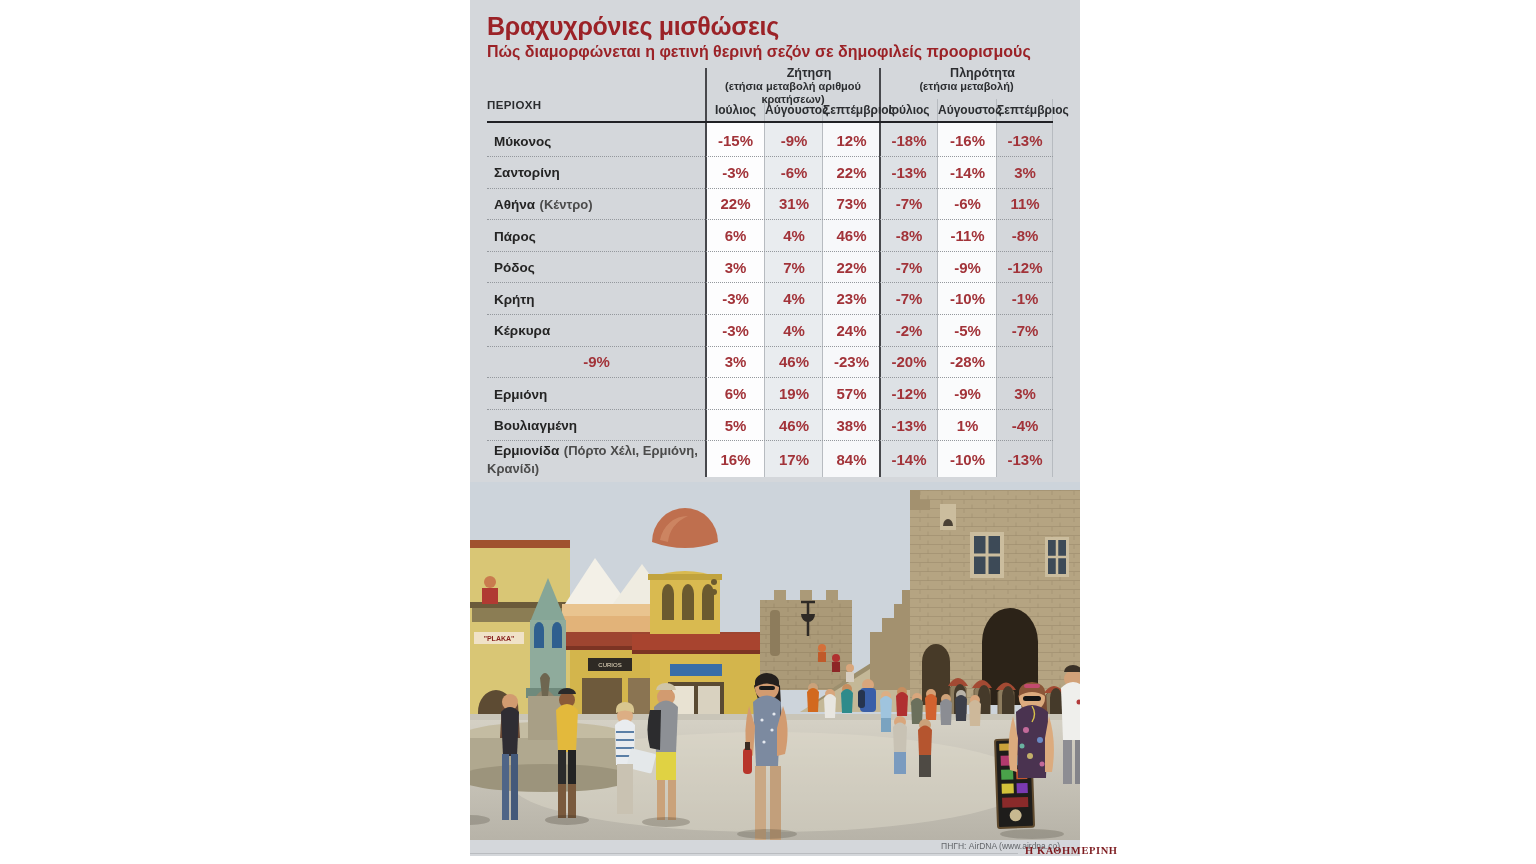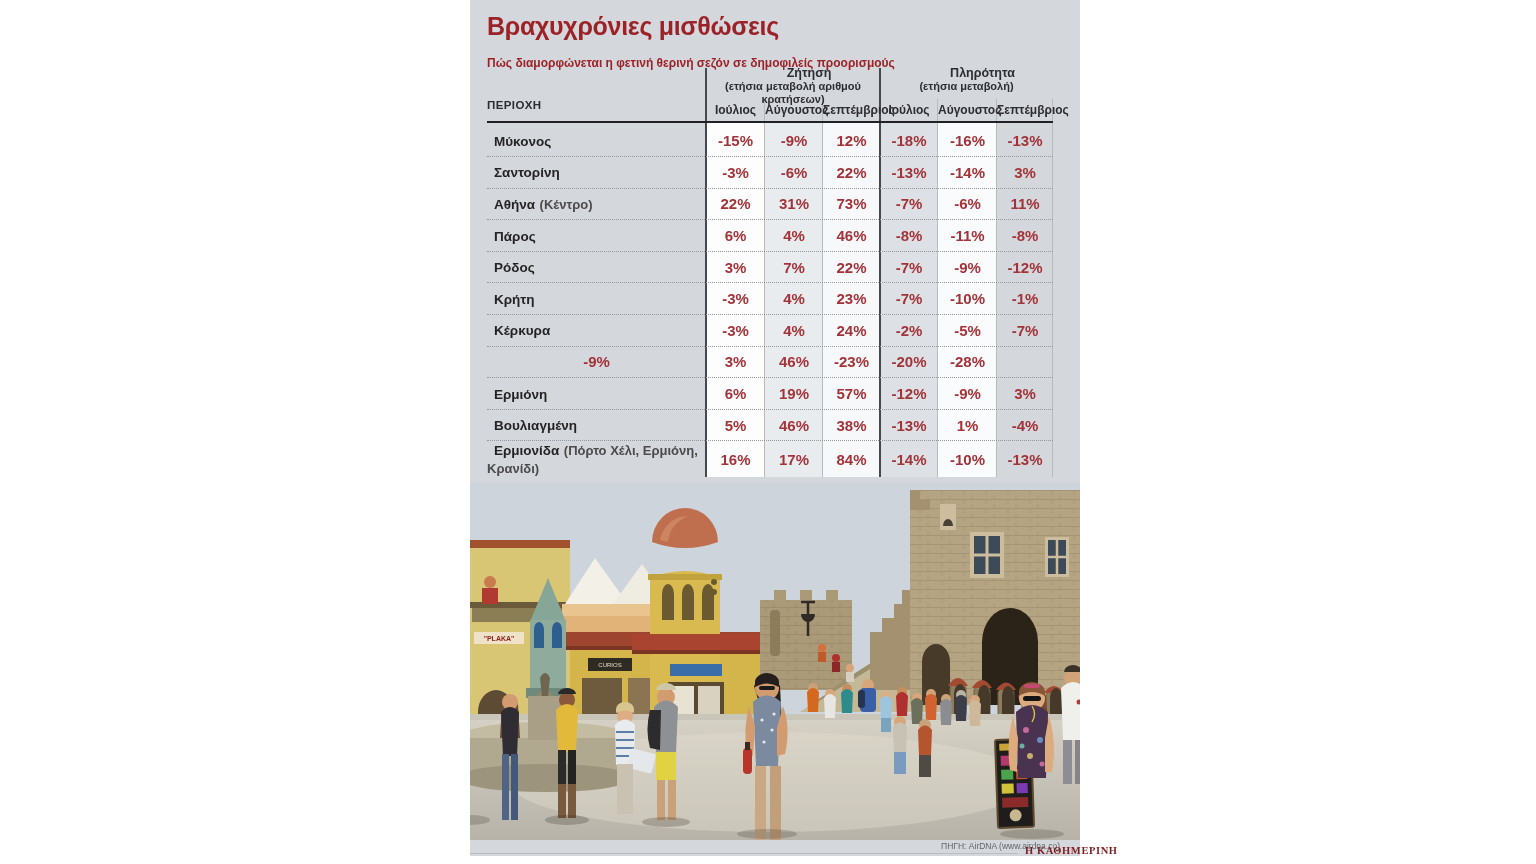--- a/index.html
+++ b/index.html
@@ -2,21 +2,21 @@
 <html><head>
 <meta charset="utf-8">
 <style>
   html,body{margin:0;padding:0;background:#ffffff;}
   *{box-sizing:border-box;}
   body{font-family:"Liberation Sans", sans-serif;}
   .canvas{position:relative;width:1536px;height:864px;background:#ffffff;overflow:hidden;}
   .content{position:absolute;left:470px;top:0;width:610px;height:856px;background:#d4d7db;}
 
   .page-title{position:absolute;left:17px;top:12px;font-size:25px;font-weight:bold;color:#9b2227;letter-spacing:-0.3px;}
-  .page-subtitle{position:absolute;left:17px;top:56px;font-size:12px;font-weight:bold;color:#9b2227;}
+  .page-subtitle{position:absolute;left:17px;top:43px;font-size:16px;font-weight:bold;color:#9b2227;}
 
   .table{position:absolute;left:17px;top:65px;width:566px;height:412px;}
   .stripe{position:absolute;top:58px;height:354px;}
   .s2{left:219px;width:59px;background:#fdfdfe;}
   .s3{left:278px;width:58px;background:#e9ecef;}
   .s4{left:336px;width:57px;background:#f7f8fa;}
   .s5{left:393px;width:58px;background:#dde1e5;}
   .s6{left:451px;width:59px;background:#fafbfc;}
   .vline{position:absolute;width:1px;background:#b7bbc0;top:34px;height:378px;}
   .vdark{position:absolute;width:2px;background:#47484c;top:3px;height:409px;}

